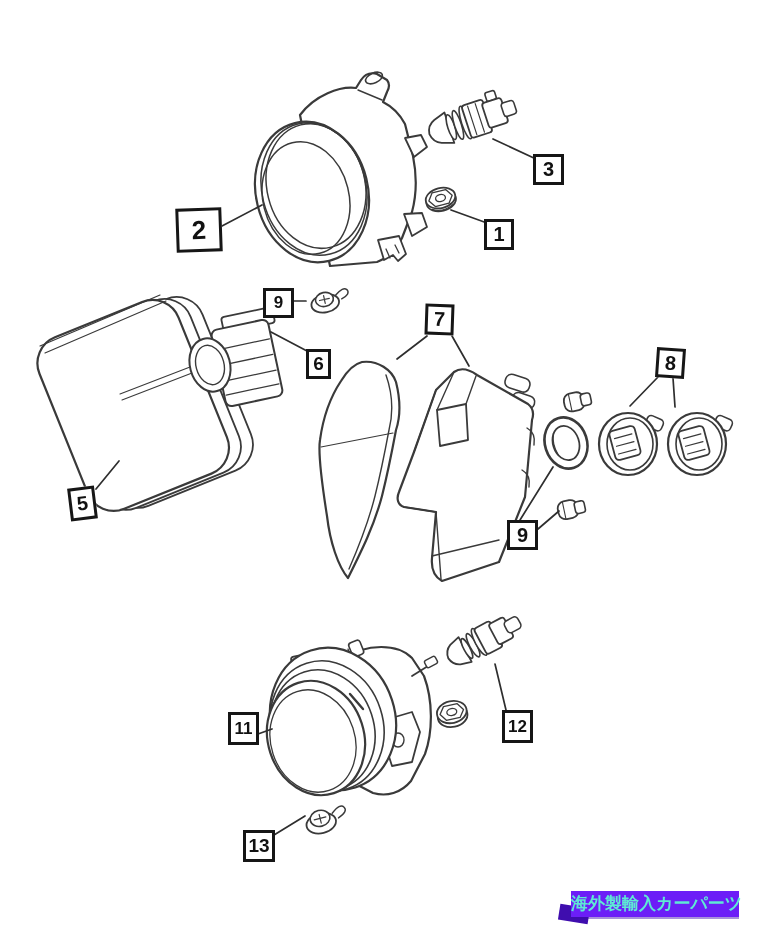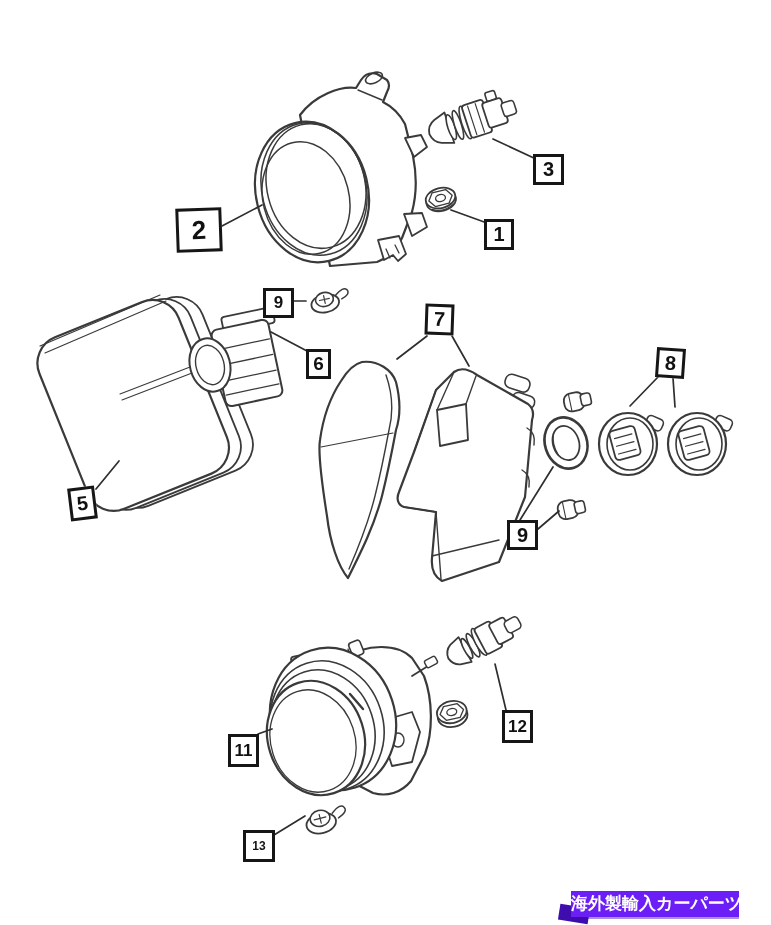--- a/index.html
+++ b/index.html
@@ -13,21 +13,21 @@
     background:#ffffff;border:3px solid #161616;color:#111;
     font-weight:bold;font-family:"Liberation Sans",sans-serif;
     box-sizing:border-box;
   }
   .banner-shadow{
     position:absolute;left:559px;top:906px;width:30px;height:16px;
     background:#3f0dae;transform:rotate(9deg);
   }
   .banner{
     position:absolute;left:571px;top:891px;width:168px;height:26px;
-    background:#6c1ef7;color:#ffffff;text-align:center;
+    background:#6c1ef7;color:#5eead4;text-align:center;
     font:bold 17px/26px "Liberation Sans",sans-serif;
     letter-spacing:0px;white-space:nowrap;
     box-shadow:0 2px 0 rgba(63,13,174,0.45);
   }
 </style>
 </head>
 <body>
 
 <div id="stage">
 
@@ -228,27 +228,27 @@
   </div>
   <div class="callout" style="left:656px;top:348px;width:29px;height:30px;font-size:20px;transform:rotate(4deg);">
     <span>8</span>
   </div>
   <div class="callout" style="left:507px;top:520px;width:31px;height:30px;font-size:20px;">
     <span>9</span>
   </div>
   <div class="callout" style="left:263px;top:288px;width:31px;height:30px;font-size:17px;">
     <span>9</span>
   </div>
-  <div class="callout" style="left:228px;top:734px;width:31px;height:33px;font-size:17px;">
+  <div class="callout" style="left:228px;top:712px;width:31px;height:33px;font-size:17px;">
     <span>11</span>
   </div>
   <div class="callout" style="left:502px;top:710px;width:31px;height:33px;font-size:17px;justify-content:center;">
     <span>12</span>
   </div>
-  <div class="callout" style="left:243px;top:830px;width:32px;height:32px;font-size:12px;">
+  <div class="callout" style="left:243px;top:830px;width:32px;height:32px;font-size:19px;">
     <span>13</span>
   </div>
 
   <div class="banner-shadow"></div>
   <div class="banner">
     <span>海外製輸入カーパーツ</span>
   </div>
 
 </div>
 

